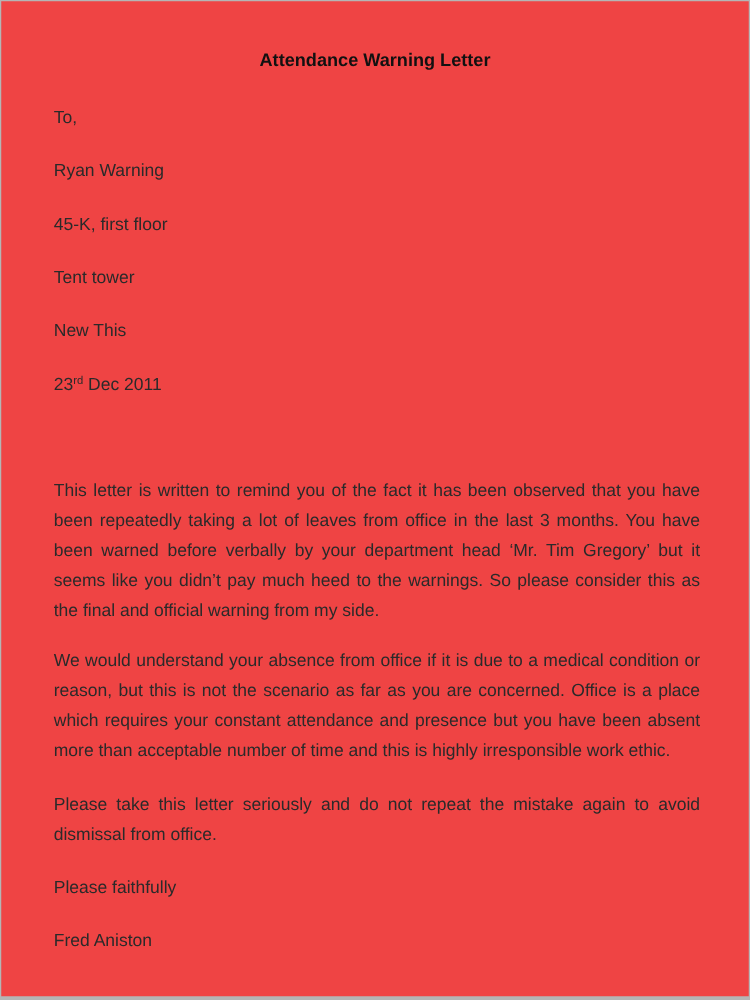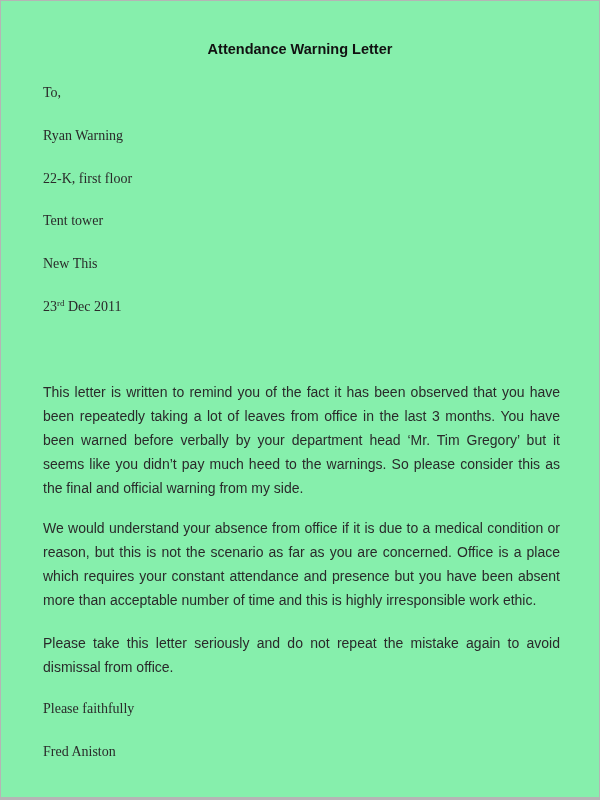--- a/index.html
+++ b/index.html
@@ -3,45 +3,45 @@
 <meta charset="utf-8">
 <style>
   html, body { margin: 0; padding: 0; background: #ffffff; }
   body { width: 600px; height: 800px; overflow: hidden; }
   .page {
     position: relative;
     width: 600px; height: 800px;
     box-sizing: border-box;
     border: 1px solid #b5b5b5;
     border-bottom: 3px solid #b5b5b5;
-    background: #86efac;
+    background: #ef4444;
     font-family: "Liberation Sans", sans-serif;
     color: #222;
   }
   .title {
     position: absolute; left: 0; right: 0; top: 40px;
     text-align: center; font-weight: bold; font-size: 14.5px; color: #111;
   }
-  .line { position: absolute; left: 42px; font-size: 14px; color: #2a2a2a; white-space: nowrap; font-family: Liberation Serif, serif; }
+  .line { position: absolute; left: 42px; font-size: 14px; color: #2a2a2a; white-space: nowrap; }
   .para {
     position: absolute; left: 42px; width: 517px;
     font-size: 14px; line-height: 24px; color: #2a2a2a;
     text-align: justify;
   }
   sup { font-size: 9px; vertical-align: 5px; line-height: 0; margin-top: 32px; }
 </style>
 </head>
 <body>
 
 <div class="page">
   <div class="title">Attendance Warning Letter</div>
 
   <div class="line" style="top:84px">To,</div>
   <div class="line" style="top:127px">Ryan Warning</div>
-  <div class="line" style="top:170px">22-K, first floor</div>
+  <div class="line" style="top:170px">45-K, first floor</div>
   <div class="line" style="top:212px">Tent tower</div>
   <div class="line" style="top:255px">New This</div>
 
   <div class="line" style="top:298px">
     <span>23</span><sup>rd</sup><span> Dec 2011</span>
   </div>
 
 
   <div class="para" style="top:379px">This letter is written to remind you of the fact it has been observed that you have been repeatedly taking a lot of leaves from office in the last 3 months. You have been warned before verbally by your department head ‘Mr. Tim Gregory’ but it seems like you didn’t pay much heed to the warnings. So please consider this as the final and official warning from my side.</div>
   <div class="para" style="top:515px">We would understand your absence from office if it is due to a medical condition or reason, but this is not the scenario as far as you are concerned. Office is a place which requires your constant attendance and presence but you have been absent more than acceptable number of time and this is highly irresponsible work ethic.</div>

